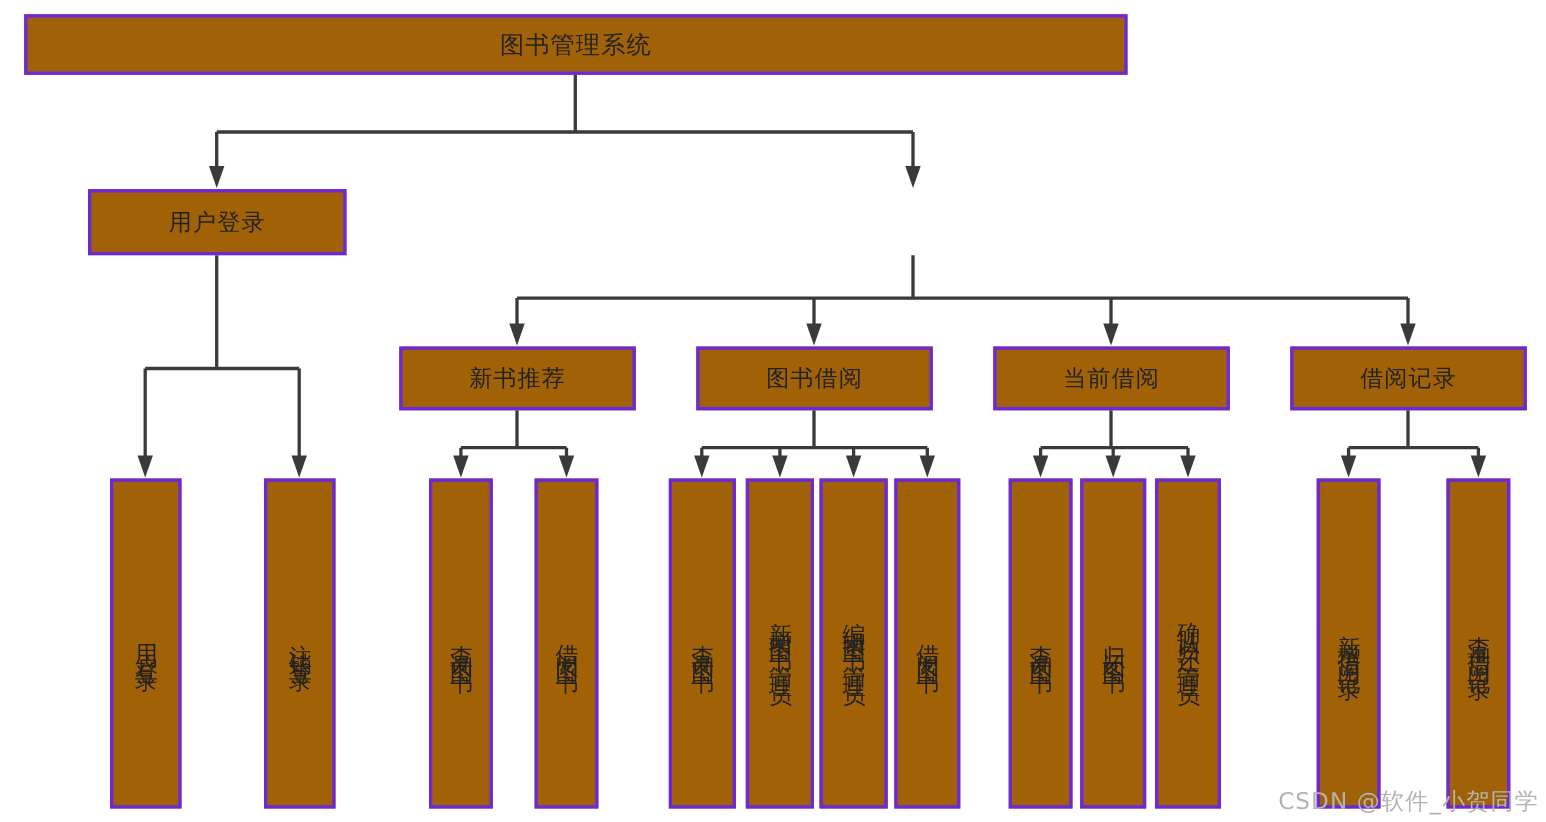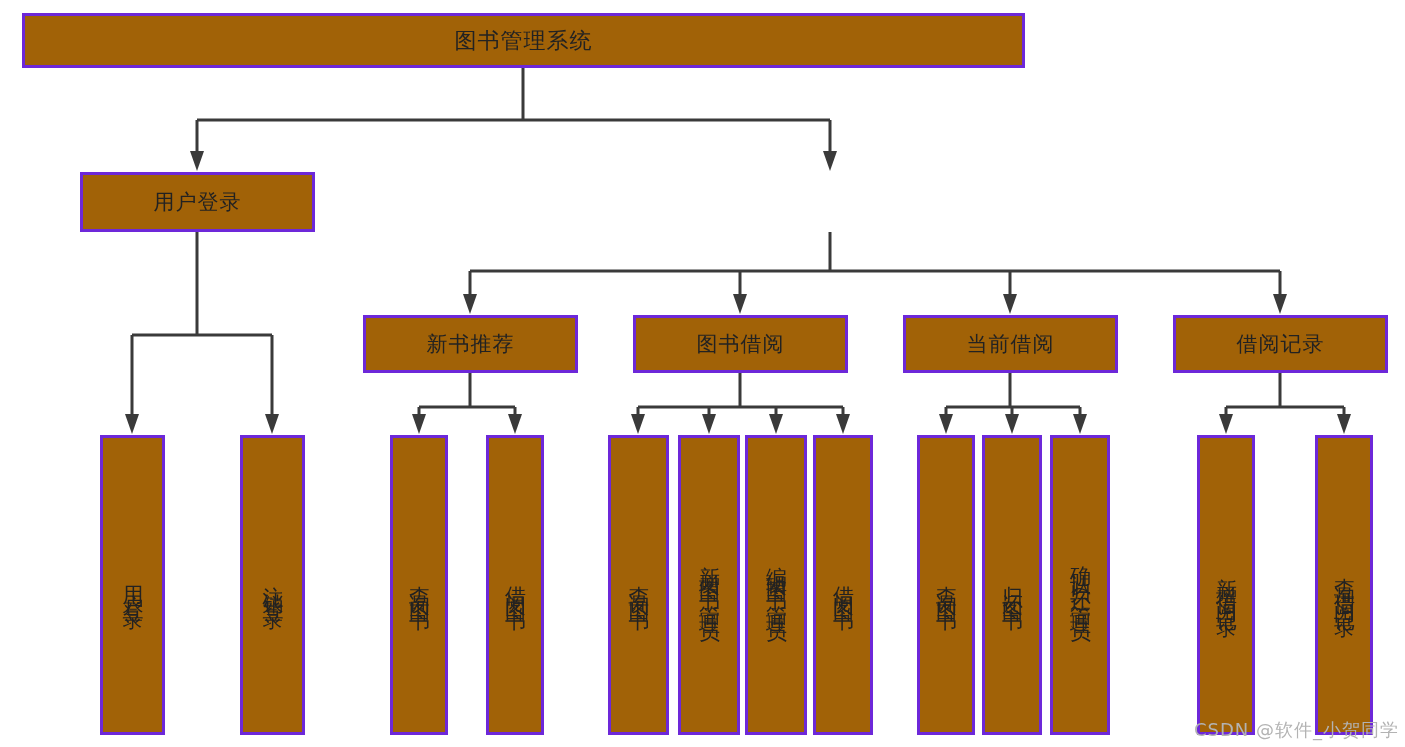--- a/index.html
+++ b/index.html
@@ -51,21 +51,21 @@
     text-orientation: mixed;
     font-size: 21px;
     letter-spacing: 8px;
     line-height: 1;
     color: #222222;
   }
   .watermark {
     position: absolute;
     right: 6px;
     bottom: 5px;
-    font-size: 18px;
+    font-size: 21px;
     color: #b3b3b3;
     letter-spacing: 1px;
     white-space: nowrap;
     z-index: 5;
   }
 </style>
 </head>
 <body>
 
 <div class="stage">

